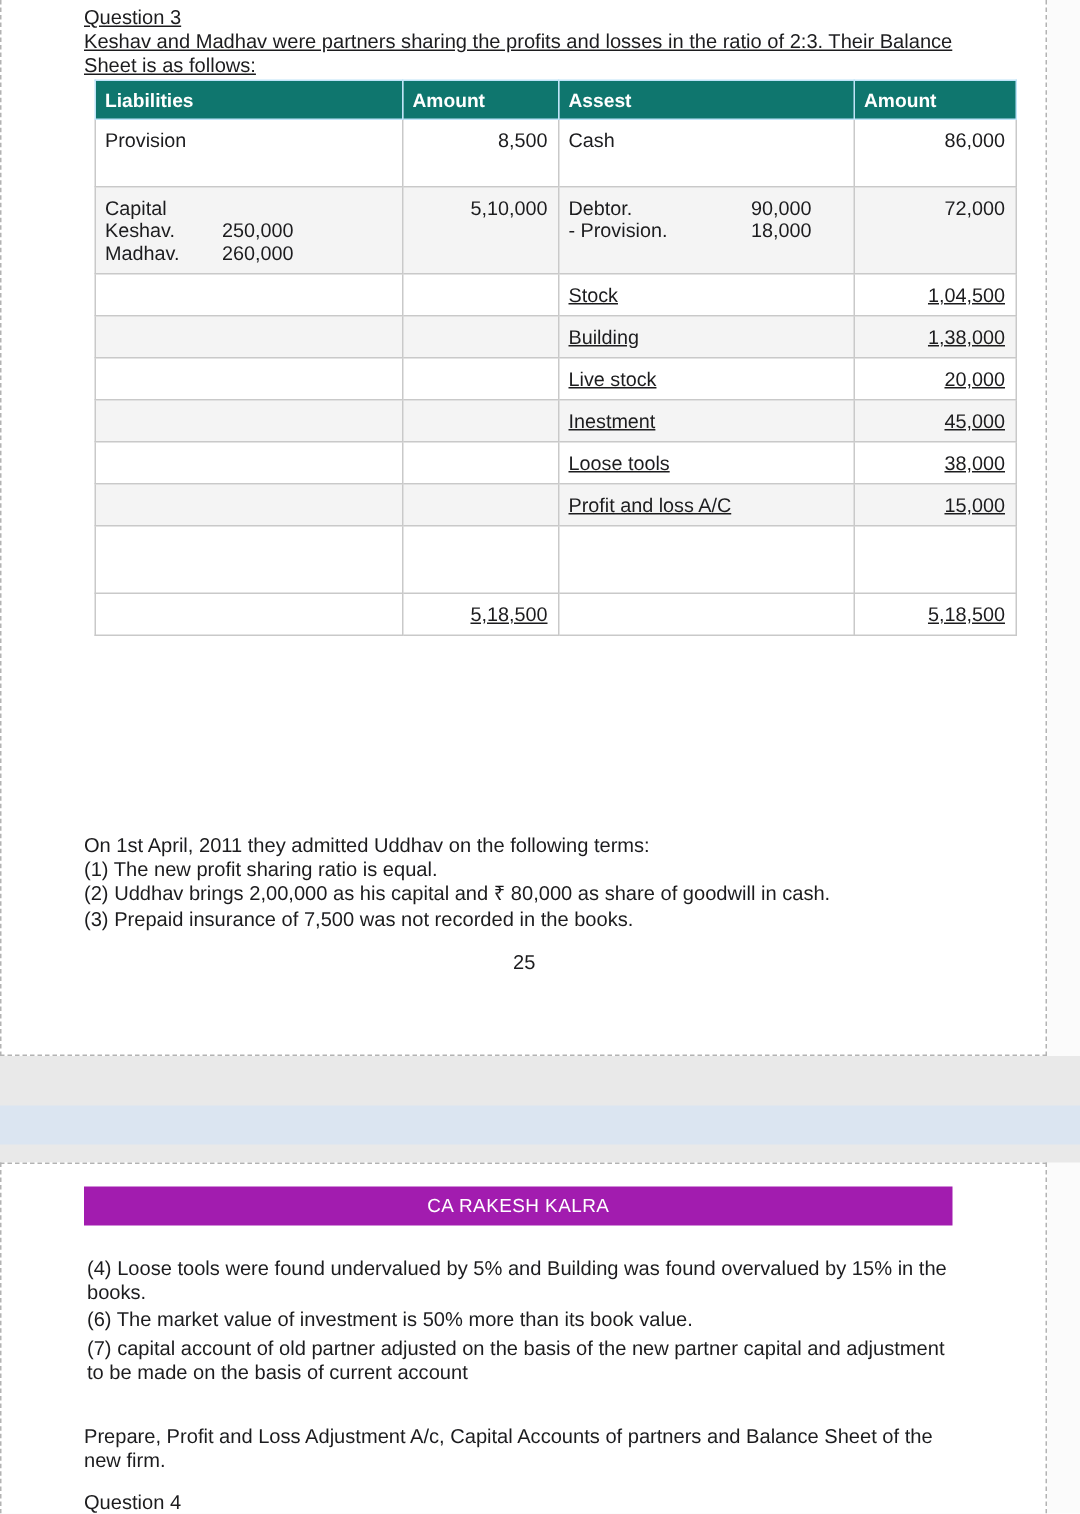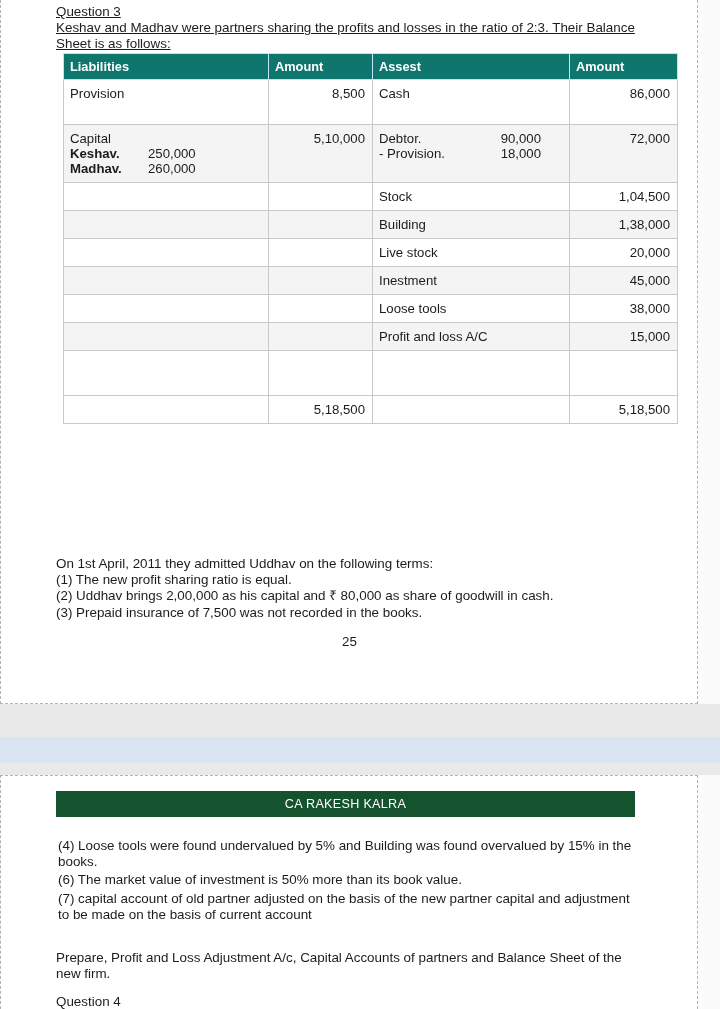--- a/index.html
+++ b/index.html
@@ -50,35 +50,35 @@
     background:#0f766e; color:#ffffff; font-weight:700;
     text-align:left; padding:5px 6px; font-size:12.8px;
     border:1px solid #bfe3f8; height:26px;
   }
   .bs-table td {
     border:1px solid #c9c9c9; vertical-align:top;
     padding:6px 6px; background:#ffffff;
   }
   tr.h-r1 { height:45px; }
   tr.h-r2 { height:56px; }
-  tr.h-std { height:26px; }
+  tr.h-std { height:26px;text-decoration:underline; }
   tr.h-empty { height:45px; }
   tr.stripe td { background:#f4f4f4; }
   td.amt { text-align:right; padding-right:7px; }
   .pair { display:flex; }
-  .pair .nm { width:78px; flex:0 0 78px;font-weight:bold; }
+  .pair .nm { width:78px; flex:0 0 78px; }
   .arow { display:flex; justify-content:space-between; padding-right:22px; }
   
   .p1-terms { position:absolute; left:55px; top:556px; width:585px; }
   .p1-terms p { margin:0; }
   .page-num { position:absolute; left:0; top:634px; width:697px; text-align:center; }
   
   .banner {
     position:absolute; left:55px; top:15px; width:579px; height:26px;
-    background:#14532d; color:#ffffff; text-align:center;
+    background:#a21caf; color:#ffffff; text-align:center;
     line-height:26px; font-size:12.6px; letter-spacing:0.3px;
   }
   .p2-terms { position:absolute; left:55px; top:60px; width:578px; }
   .p2-terms p { margin:2px; }
   .p2-prepare { position:absolute; left:55px; top:174px; width:585px; }
   .p2-next { position:absolute; left:55px; top:218px; width:585px; }
 </style>
 </head>
 <body>
 

